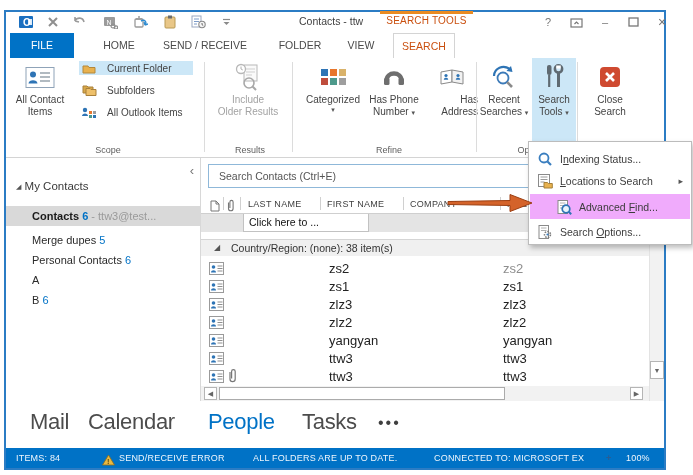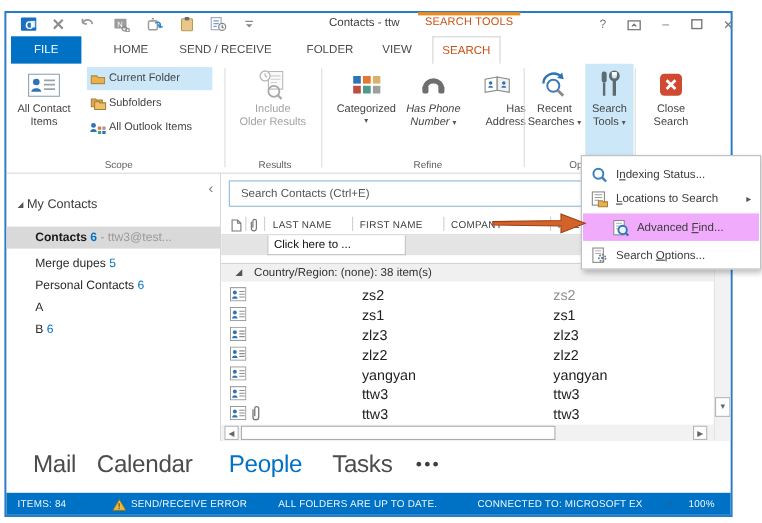--- a/index.html
+++ b/index.html
@@ -20,21 +20,21 @@
   .tab-file{background:#0072c6;color:#fff;}
   .tab-search{background:#fff;border:1px solid #d4d4d4;border-bottom:none;color:#ca5010;}
   
   .ribbon{position:absolute;left:6px;top:58px;width:658px;height:100px;background:#fff;border-bottom:1px solid #d4d4d4;}
   .gsep{position:absolute;top:4px;height:90px;width:1px;background:#dcdcdc;}
   .glabel{position:absolute;top:85px;height:14px;font-size:9px;color:#5e5e5e;text-align:center;line-height:14px;}
   .bigbtn{position:absolute;top:2px;text-align:center;}
   .bigbtn .lbl{font-size:10px;color:#444;line-height:11.5px;}
   .bigbtn .lbl.dis{color:#a3a3a3;}
   .bigbtn .ico{height:34px;display:flex;align-items:center;justify-content:center;}
-  .smallbtn{position:absolute;left:72px;width:120px;height:21px;display:flex;align-items:center;font-size:10px;color:#444;}
+  .smallbtn{position:absolute;left:72px;width:120px;height:14px;display:flex;align-items:center;font-size:10px;color:#444;gap:8px;}
   .smallbtn .sico{width:20px;display:flex;justify-content:center;}
   .hl-blue{background:#cce7f7;}
   .caret{font-size:7px;color:#555;}
   
   .fp-item{position:absolute;left:0;width:194px;height:20px;line-height:20px;font-size:11px;color:#2a2a2a;padding-left:26px;white-space:nowrap;overflow:hidden;}
   .cnt{color:#0072c6;}
   .sfx{color:#9a9a9a;}
   
   .colhdr{font-size:9px;color:#3e3e3e;letter-spacing:.3px;white-space:nowrap;}
   .vline{position:absolute;top:3px;height:13px;width:1px;background:#d0d0d0;}
@@ -211,21 +211,21 @@
             <rect x="9" y="0" width="7" height="7" fill="#e8762c"></rect>
             <rect x="18" y="0" width="7" height="7" fill="#d9b26a"></rect>
             <rect x="0" y="9" width="7" height="7" fill="#bf4d3d"></rect>
             <rect x="9" y="9" width="7" height="7" fill="#4e9a8c"></rect>
             <rect x="18" y="9" width="7" height="7" fill="#9e9e9e"></rect>
           </svg>
       </div>
       <div class="lbl">Categorized</div>
       <div class="caret">▾</div>
     </div>
-    <div class="bigbtn" style="left:361px;width:54px;font-style:italic;">
+    <div class="bigbtn" style="left:361px;width:54px;">
       <div class="ico">
         <svg width="24" height="24">
             <path d="M4.5 16 C4.5 6,19.5 6,19.5 16" stroke="#6e6e6e" stroke-width="4.6" fill="none" stroke-linecap="round"></path>
             <rect x="2" y="13" width="5.5" height="7" rx="1.5" fill="#6e6e6e"></rect>
             <rect x="16.5" y="13" width="5.5" height="7" rx="1.5" fill="#6e6e6e"></rect>
           </svg>
       </div>
       <div class="lbl">Has Phone</div>
       <div class="lbl"><span>Number</span> <span class="caret">▾</span></div>
     </div>

